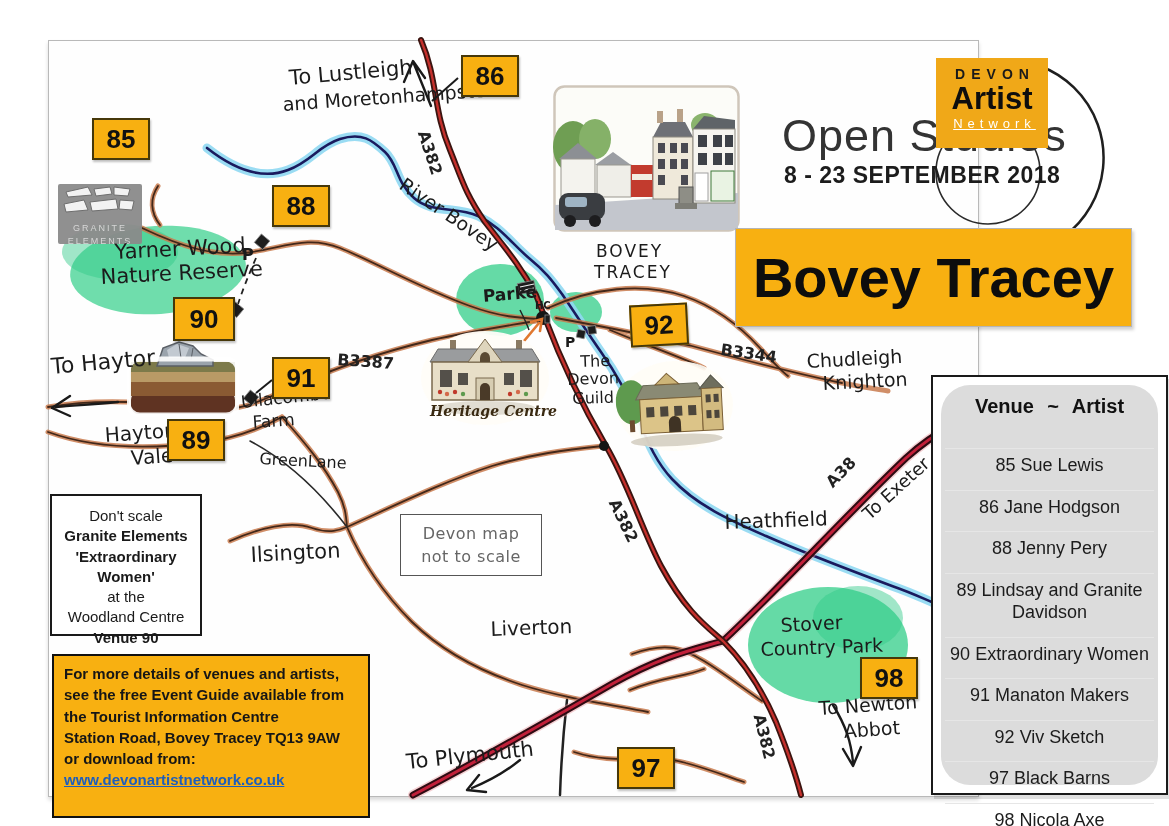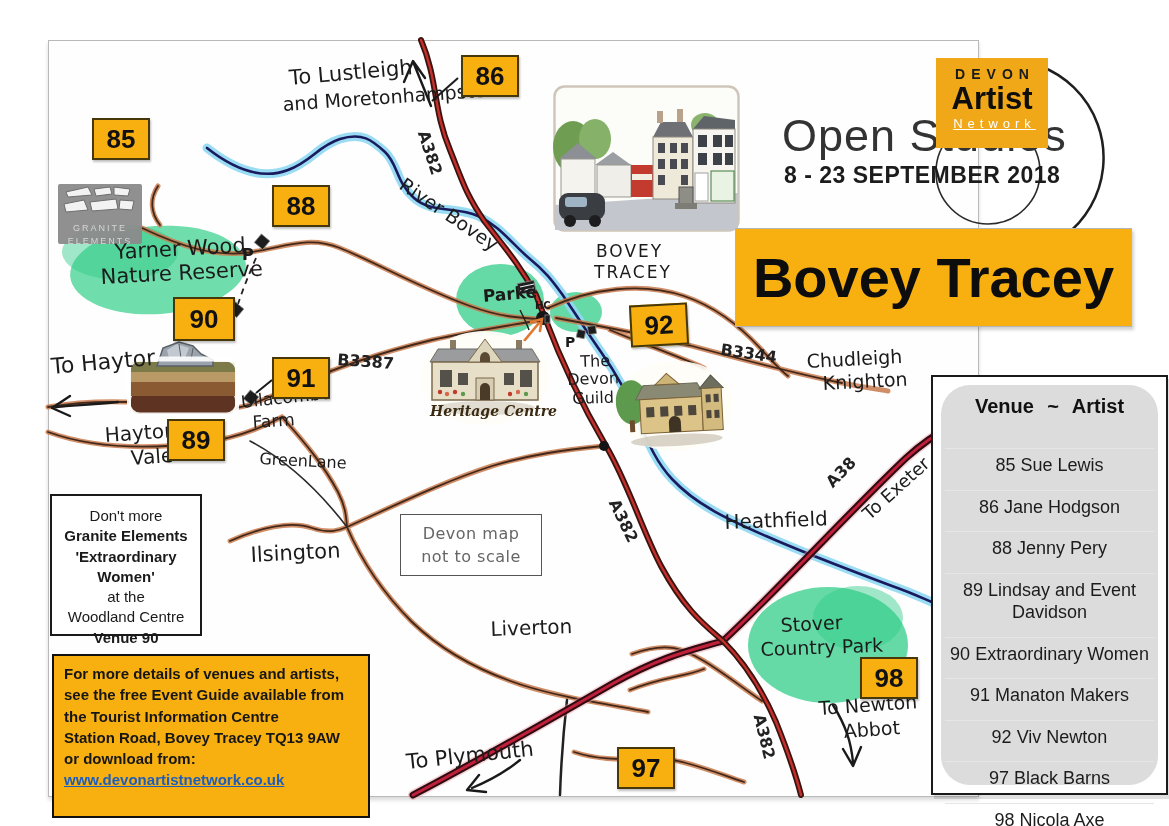--- a/index.html
+++ b/index.html
@@ -393,31 +393,31 @@
       <span>Bovey Tracey</span>
     </div>
   </div>
 
   <div class="venue-card">
     <div class="venue-inner">
       <div class="venue-header">Venue ~ Artist</div>
       <div class="vrow"><span>85</span> <span>Sue Lewis</span></div>
       <div class="vrow"><span>86</span> <span>Jane Hodgson</span></div>
       <div class="vrow"><span>88</span> <span>Jenny Pery</span></div>
-      <div class="vrow"><span>89</span> <span>Lindsay and Event Davidson</span></div>
+      <div class="vrow"><span>89</span> <span>Lindsay and Granite Davidson</span></div>
       <div class="vrow"><span>90</span> <span>Extraordinary Women</span></div>
       <div class="vrow"><span>91</span> <span>Manaton Makers</span></div>
-      <div class="vrow"><span>92</span> <span>Viv Newton</span></div>
+      <div class="vrow"><span>92</span> <span>Viv Sketch</span></div>
       <div class="vrow"><span>97</span> <span>Black Barns</span></div>
       <div class="vrow"><span>98</span> <span>Nicola Axe</span></div>
     </div>
   </div>
 
   <div class="dont-miss">
-    <div>Don't more</div>
+    <div>Don't scale</div>
     <div class="dm-bold">Granite Elements</div>
     <div class="dm-bold">'Extraordinary Women'</div>
     <div>at the</div>
     <div>Woodland Centre</div>
     <div class="dm-bold">Venue 90</div>
   </div>
 
   <div class="info-box">
     <div>For more details of venues and artists,</div>
     <div>see the free Event Guide available from</div>

